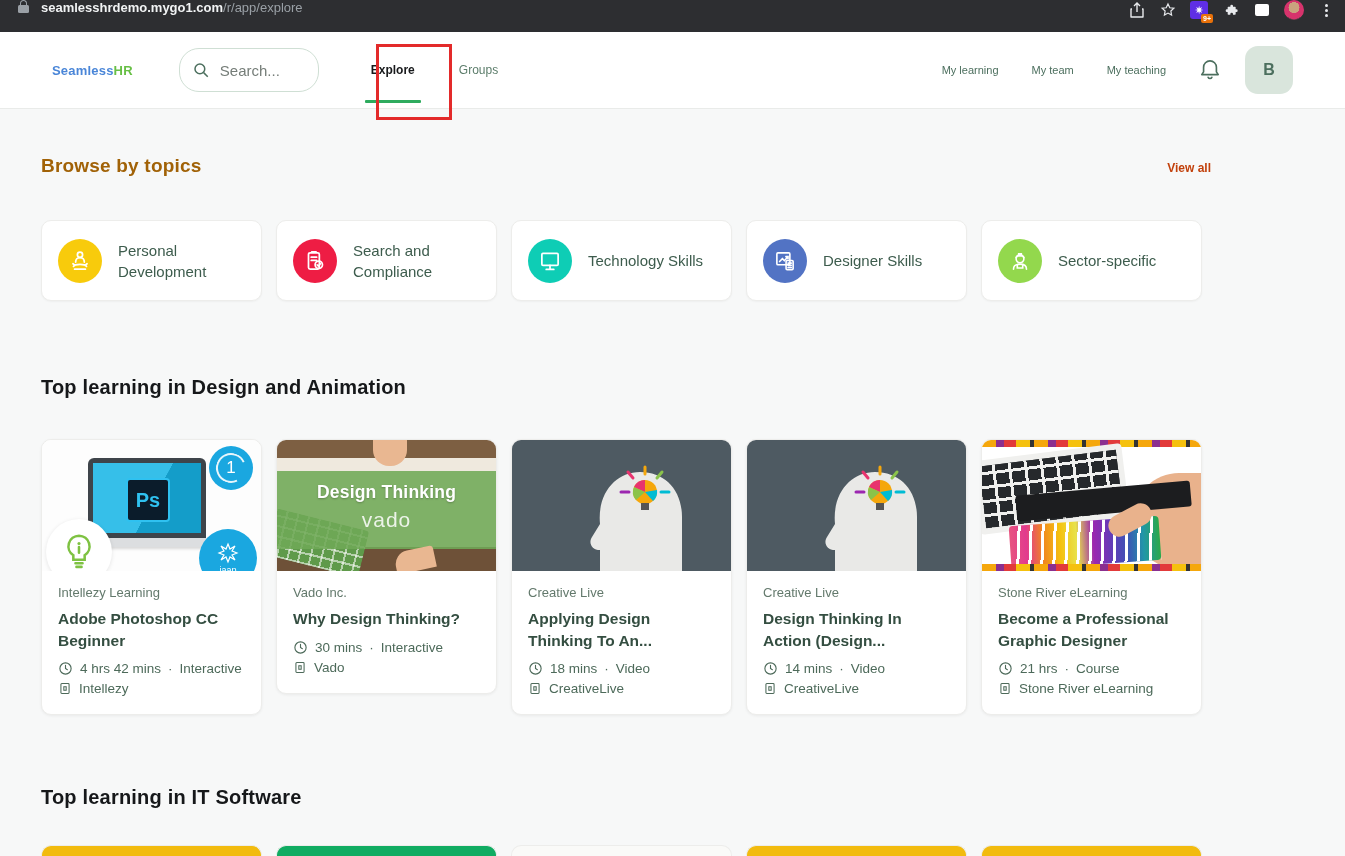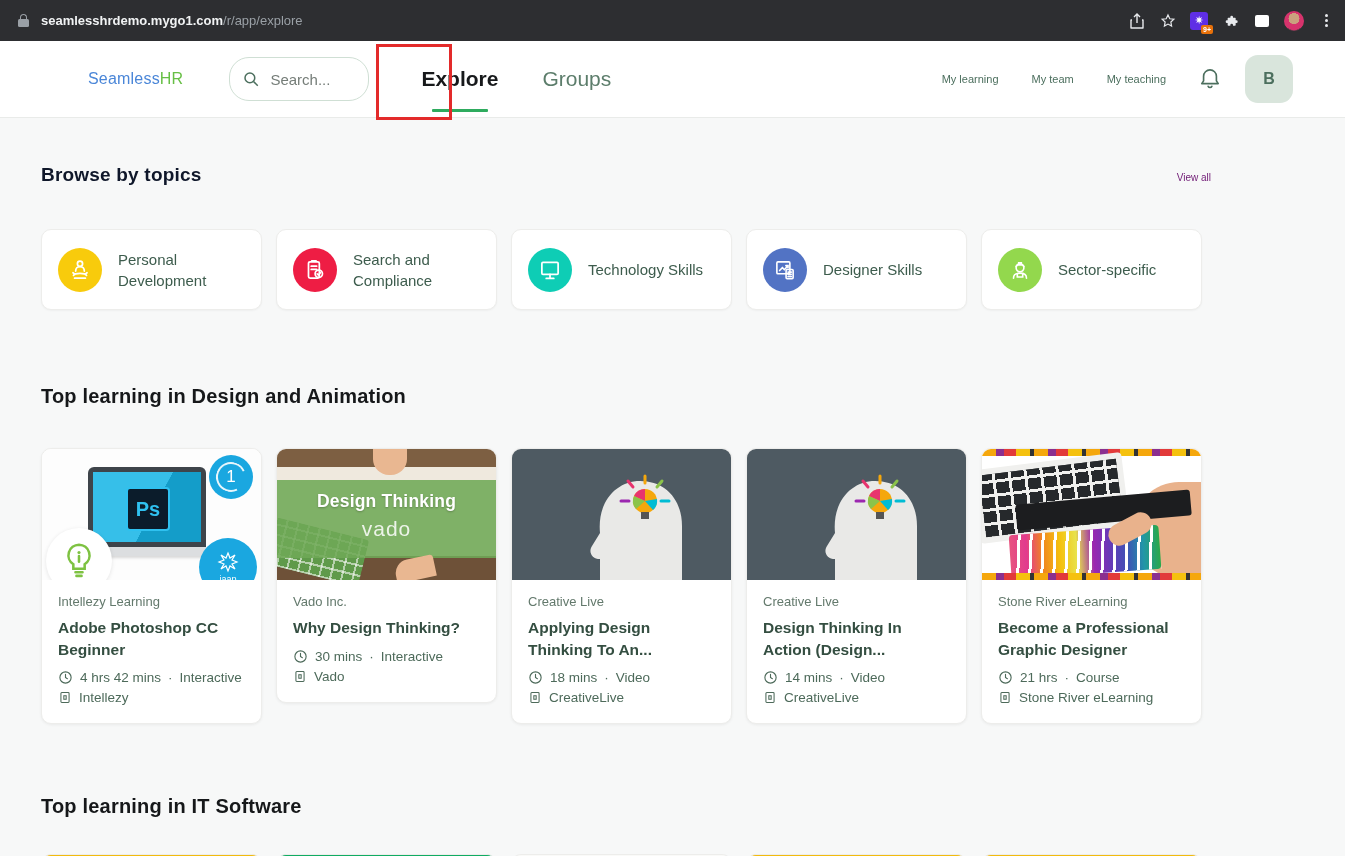--- a/index.html
+++ b/index.html
@@ -1,20 +1,20 @@
 <!DOCTYPE html>
 <html><head>
 <meta charset="utf-8">
 <style>
   * { margin:0; padding:0; box-sizing:border-box; }
   html,body { width:1345px; height:856px; overflow:hidden; background:#f7f8f8;
     font-family:"Liberation Sans", sans-serif; }
 
   
-  .browser-bar { height:41px; background:#2d2e31; display:flex; align-items:center;
+  .browser-bar { height:32px; background:#2d2e31; display:flex; align-items:flex-start;
     padding:0 10px 0 18px; color:#fff; }
   .lock-icon { width:11px; height:13px; margin-right:12px; position:relative; }
   .lock-icon .body { position:absolute; bottom:0; width:11px; height:8px; background:#9aa0a6; border-radius:1.5px; }
   .lock-icon .shackle { position:absolute; top:0; left:2px; width:7px; height:7px;
     border:1.5px solid #9aa0a6; border-bottom:none; border-radius:4px 4px 0 0; }
   .url { font-size:13px; }
   .url .host { color:#f1f3f4; font-weight:700; }
   .url .path { color:#9aa0a6; }
   .bb-right { margin-left:auto; display:flex; align-items:center; gap:14px; }
   .bb-icon { width:17px; height:17px; display:flex; align-items:center; justify-content:center; color:#e8eaed; }
@@ -26,52 +26,52 @@
     font-size:7px; font-weight:700; border-radius:2px; padding:1px 2px; line-height:1; }
   .side-panel-icon { width:14px; height:12px; background:#fff; border-radius:2px; }
   .profile-pic { width:20px; height:20px; border-radius:50%;
     background:radial-gradient(circle at 50% 38%, #caa27e 0 34%, #d6336c 35% 70%, #8a3a55 71%); }
   .dots-icon { display:flex; flex-direction:column; gap:2px; }
   .dots-icon i { width:3px; height:3px; border-radius:50%; background:#e8eaed; }
 
   
   .app-header { height:77px; background:#fff; border-bottom:1px solid #e9ebe9;
     display:flex; align-items:center; padding:0 52px 0 52px; position:relative; }
-  .logo { font-size:16px; font-weight:400; letter-spacing:0.2px; white-space:nowrap;margin-left:36px; }
+  .logo { font-size:13px; font-weight:700; letter-spacing:0.2px; white-space:nowrap; }
   .logo .p1 { color:#4a86d8; }
   .logo .p2 { color:#67bf45; }
   .search-pill { margin-left:46px; width:140px; height:44px; border:1px solid #cfdfd4;
     border-radius:20px; display:flex; align-items:center; padding:0 12px; gap:10px; background:#fff; }
   .search-pill svg { flex:none; }
   .search-input { border:none; outline:none; width:100%; font-size:15px; color:#202124;
     font-family:"Liberation Sans", sans-serif; background:transparent; }
   .search-input::placeholder { color:#757d78; }
   .tabs { display:flex; align-items:stretch; height:77px; margin-left:30px; }
   .tab { position:relative; display:flex; align-items:center; justify-content:center;
-    padding:0 22px; font-size:21px; cursor:pointer; }
+    padding:0 22px; font-size:12px; cursor:pointer; }
   .tab.active { color:#17191b; font-weight:700; }
   .tab.inactive { color:#5c7d6b; font-weight:500; }
   .tab .underline { position:absolute; bottom:6px; left:50%; transform:translateX(-50%);
     width:56px; height:3px; background:#2eab5e; border-radius:1px; }
   .header-right { margin-left:auto; display:flex; align-items:center; }
   .nav-item { font-size:11px; color:#4c6f5e; font-weight:500; margin-right:33px; cursor:pointer; white-space:nowrap; }
   .bell { margin-right:24px; cursor:pointer; display:flex; }
   .avatar { width:48px; height:48px; border-radius:13px; background:#d9e5dc; color:#4c6f5e;
     font-weight:700; font-size:16px; display:flex; align-items:center; justify-content:center; cursor:pointer; }
 
   
   .annotation-box { position:absolute; left:376px; top:44px; width:76px; height:76px;
     border:3px solid #e32a2a; z-index:50; pointer-events:none; }
 
   
   .content { padding:0 0 0 41px; }
   .row-head { width:1170px; display:flex; align-items:baseline; justify-content:space-between; }
   .h-browse { margin-top:46px; }
-  .h-browse h2 { font-size:19px; font-weight:700; color:#0f172a; letter-spacing:0.2px; }
-  .view-all { font-size:10px; color:#701a75; font-weight:400; cursor:pointer; }
+  .h-browse h2 { font-size:19px; font-weight:700; color:#a16207; letter-spacing:0.2px; }
+  .view-all { font-size:12px; color:#c2410c; font-weight:700; cursor:pointer; }
 
   .grid5 { display:grid; grid-template-columns:repeat(5, 221px); column-gap:14px; width:1161px; }
 
   .topics-row { margin-top:43px; }
   .topic-card { background:#fff; border:1px solid #ededeb; border-radius:10px; height:81px;
     display:flex; align-items:center; padding:0 14px 0 16px; gap:16px; cursor:pointer;
     box-shadow:0 1px 2px rgba(0,0,0,0.04); }
   .topic-icon { width:44px; height:44px; border-radius:50%; flex:none; display:flex;
     align-items:center; justify-content:center; }
   .topic-label { font-size:15px; color:#3d5c4d; font-weight:500; line-height:1.4; }

